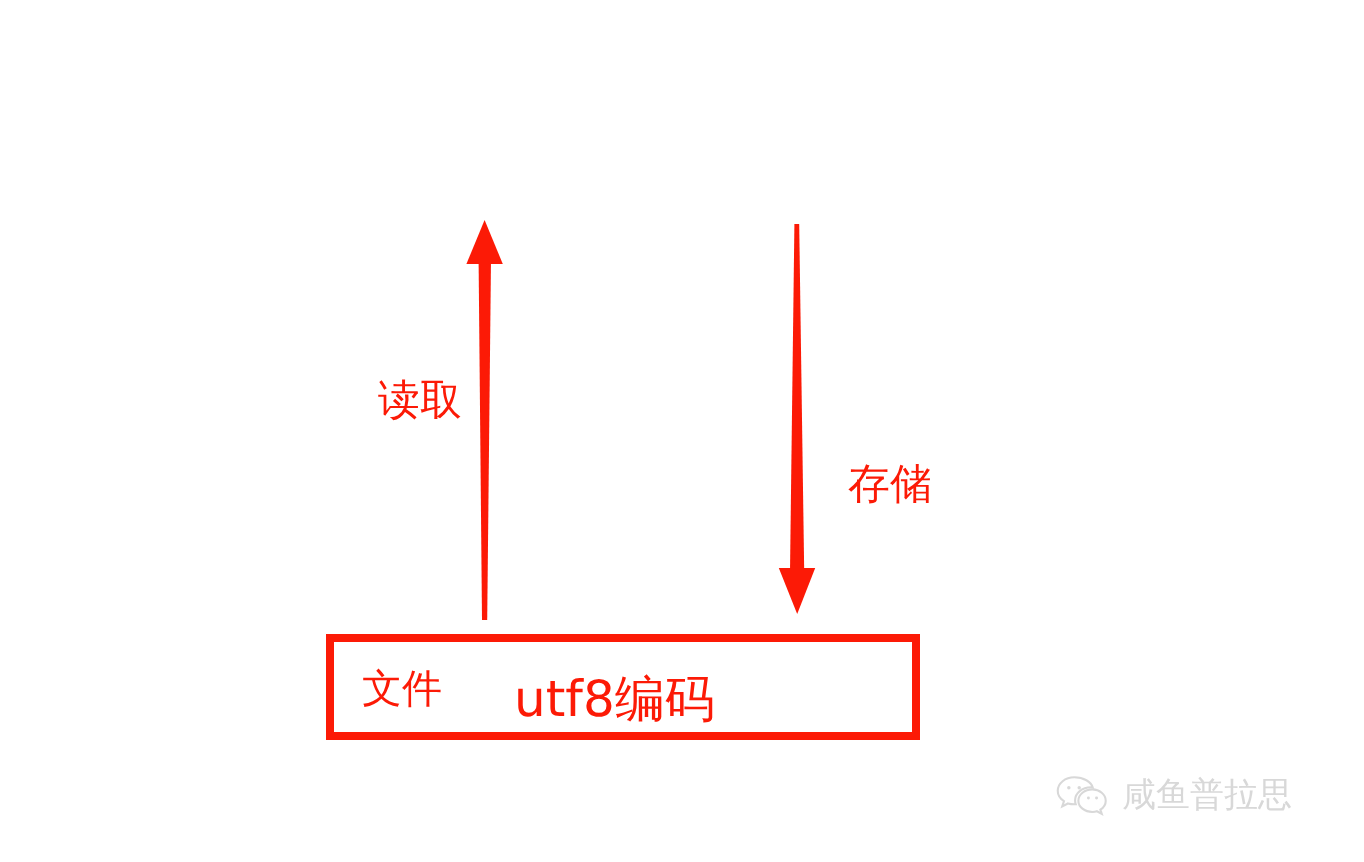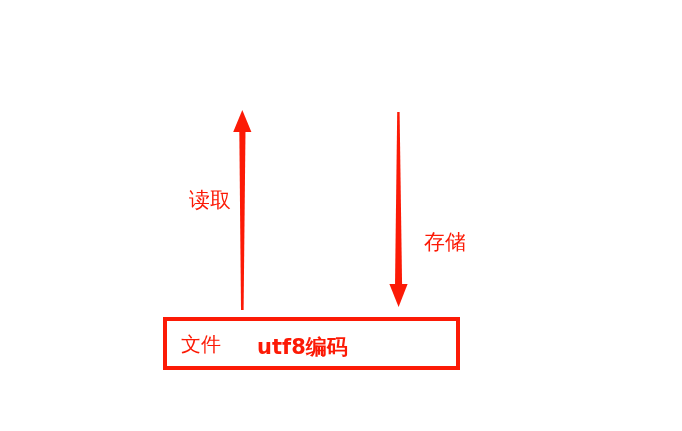--- a/index.html
+++ b/index.html
@@ -58,22 +58,22 @@
     font-size: 23px;
   }
   #label-file {
     left: 14px;
     top: 13px;
     font-size: 20px;
   }
   #label-utf8 {
     left: 90px;
     top: 16px;
-    font-size: 21px;
-    font-weight: 700;
+    font-size: 25px;
+    font-weight: 400;
   }
 
   
   .arrow-svg {
     position: absolute;
     overflow: visible;
   }
   #arrow-read-svg {
     left: 225px;
     top: 110px;
@@ -152,14 +152,29 @@
 
     <polygon points="16.2,4 18.6,4 21.1,178 14.0,178" fill="#fc1a06"></polygon>
 
     <polygon points="17.6,199 8.4,176 26.6,176" fill="#fc1a06"></polygon>
   </svg>
 
   <span class="arrow-label" id="label-read">读取</span>
 
   <span class="arrow-label" id="label-store">存储</span>
 
+  <div id="watermark">
+    <svg id="watermark-icon" viewBox="0 0 30 24">
+
+      <path d="M10.6 1.2C5.3 1.2 1 4.7 1 9.0c0 2.4 1.4 4.6 3.6 6.0L3.6 18.0l3.3-1.7c1.1 0.3 2.3 0.5 3.6 0.5 0.3 0 0.6 0 0.9 0
+               -0.3-0.7-0.4-1.5-0.4-2.3 0-4.2 4.1-7.5 9.2-7.5 0.3 0 0.7 0 1.0 0.1C20.3 3.8 15.9 1.2 10.6 1.2z" fill="none" stroke="#b9b9b9" stroke-width="1.2"></path>
+      <circle cx="7.4" cy="7.3" r="1.0" fill="#b9b9b9"></circle>
+      <circle cx="13.4" cy="7.3" r="1.0" fill="#b9b9b9"></circle>
+
+      <path d="M21.0 8.2c-4.5 0-8.1 2.9-8.1 6.5 0 3.6 3.6 6.5 8.1 6.5 0.9 0 1.8-0.1 2.6-0.4l2.8 1.5-0.8-2.4
+               c1.9-1.2 3.1-3.0 3.1-5.2C28.7 11.1 25.1 8.2 21.0 8.2z" fill="#ffffff" stroke="#b9b9b9" stroke-width="1.2"></path>
+      <circle cx="18.7" cy="13.2" r="0.85" fill="#b9b9b9"></circle>
+      <circle cx="23.4" cy="13.2" r="0.85" fill="#b9b9b9"></circle>
+    </svg>
+    <span id="watermark-text">咸鱼普拉思</span>
+  </div>
 
 </div>
 
 </body></html>

